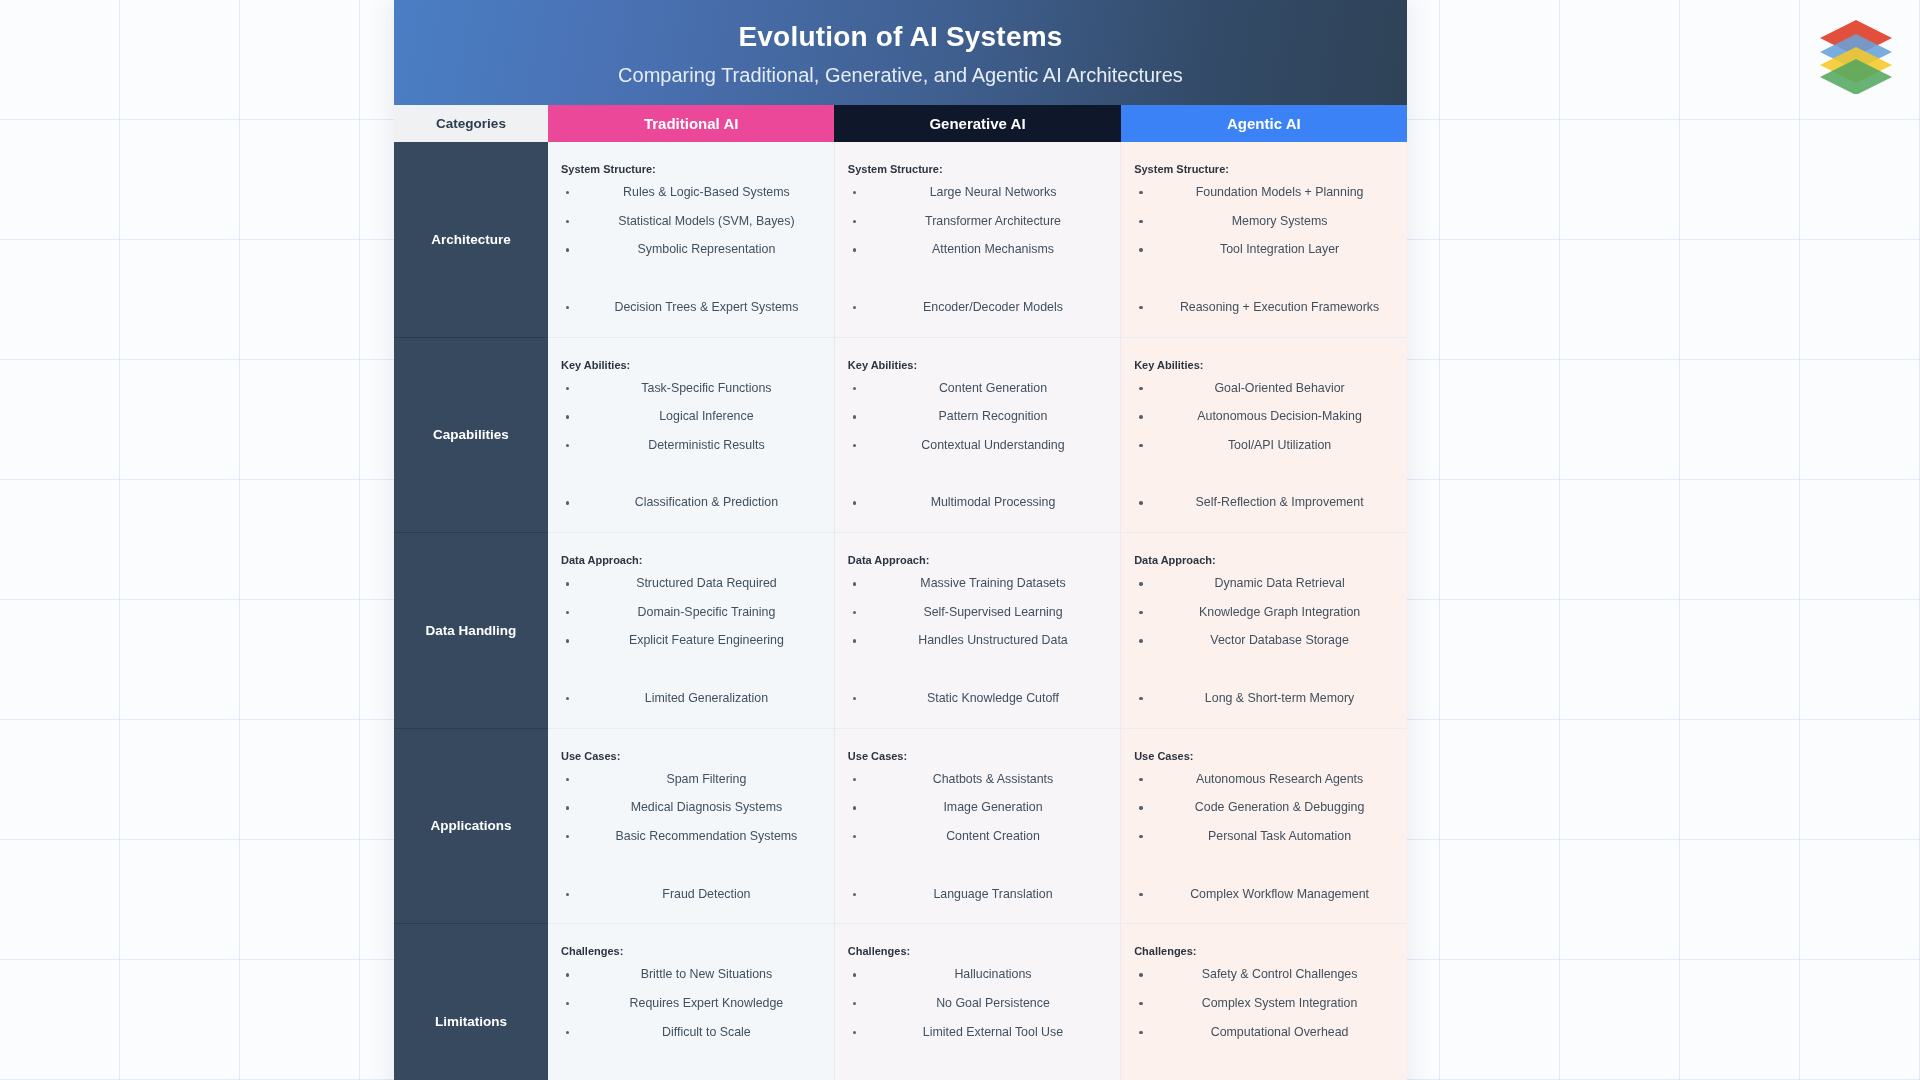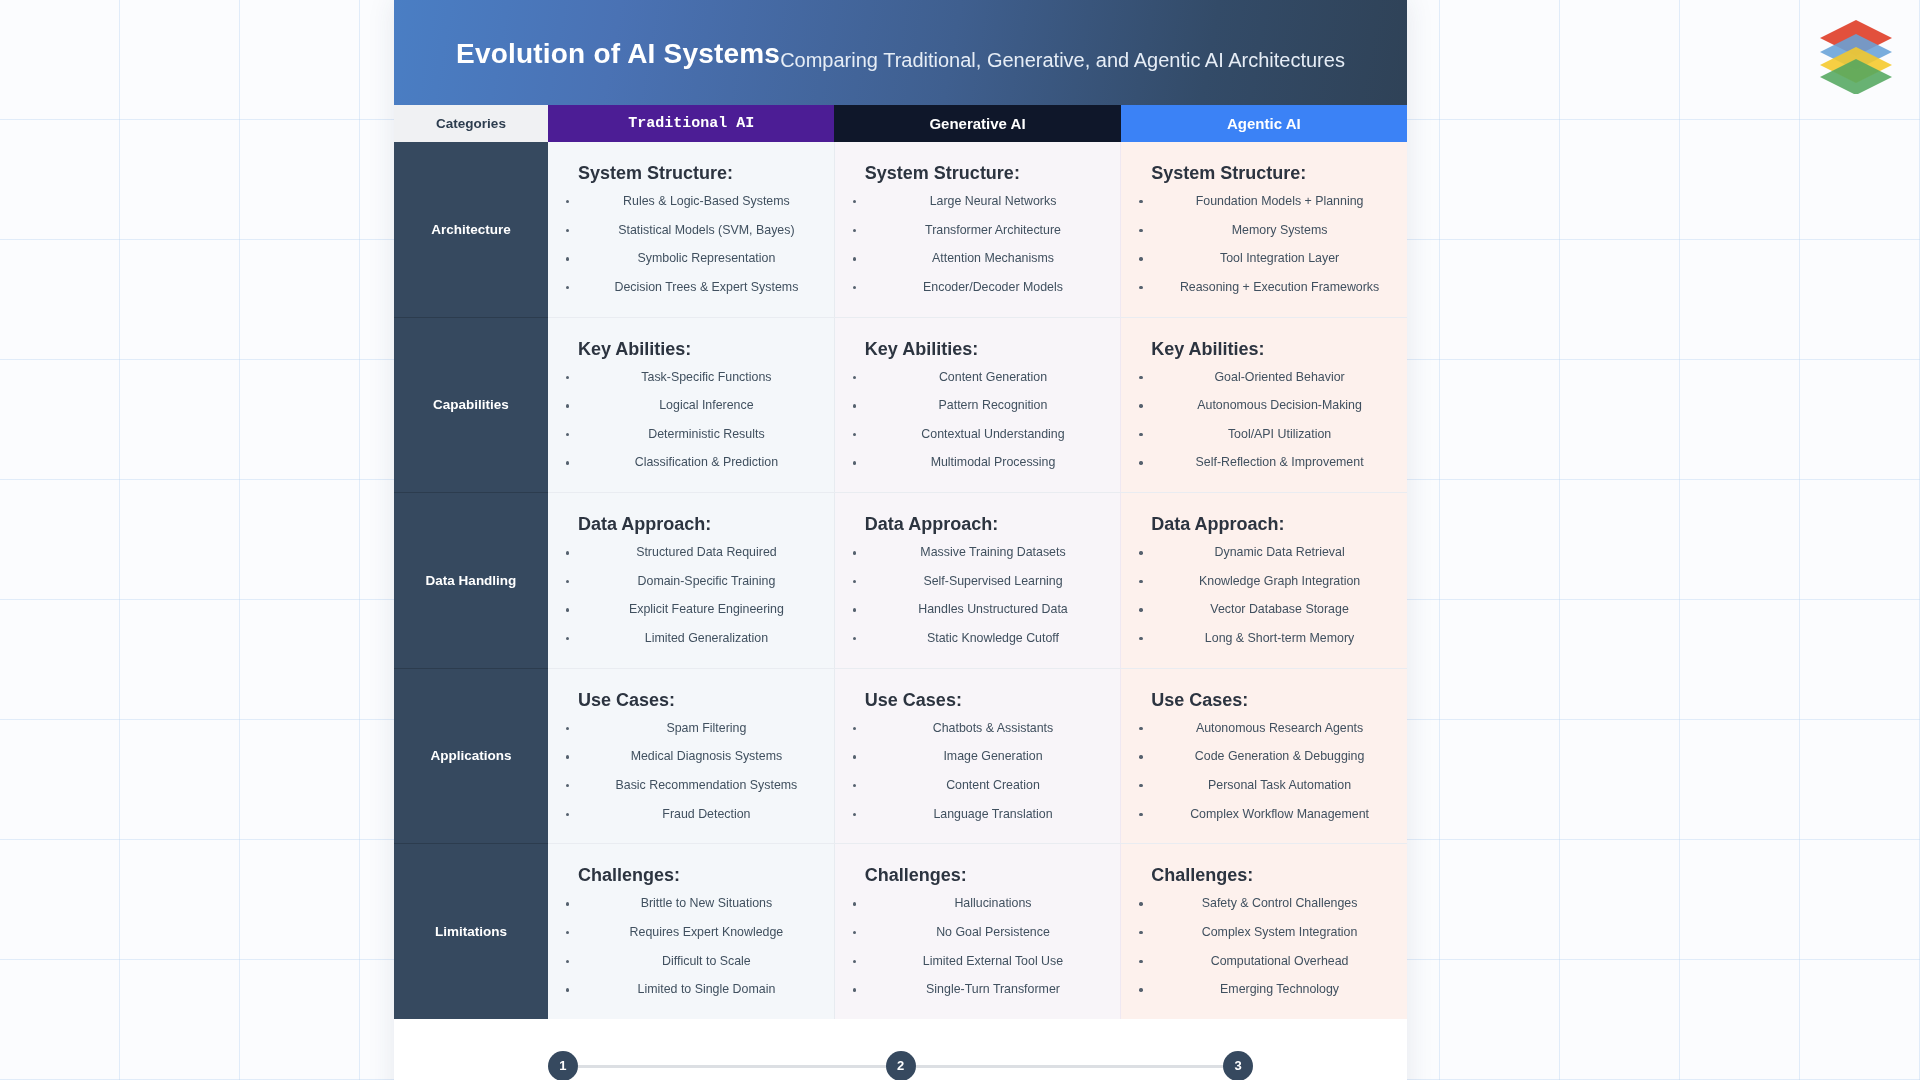--- a/index.html
+++ b/index.html
@@ -40,20 +40,21 @@
     background: #ffffff;
     box-shadow: 0 0 26px rgba(40,60,90,0.10);
     overflow: hidden;
   }
 
   
   .banner {
     height: 105px;
     background: linear-gradient(100deg, #4a7ec4 0%, #4a72b4 22%, #3f5f8f 55%, #334b68 80%, #2f4257 100%);
     display: flex;
+    flex-direction: column;
     align-items: center;
     justify-content: center;
     color: #ffffff;
     padding-top: 4px;
   }
   .banner-title {
     font-size: 28px;
     font-weight: bold;
     letter-spacing: .2px;
     line-height: 1.1;
@@ -79,21 +80,21 @@
     font-size: 15px;
     font-weight: bold;
     vertical-align: middle;
     padding: 0;
   }
   th.head-cat {
     background: #f0f1f3;
     color: #2d3d4f;
     font-size: 13.5px;
   }
-  th.head-trad { background: #4c1d95; color: #ffffff; font-family: Liberation Mono, monospace; }
+  th.head-trad { background: #ec4899; color: #ffffff; }
   th.head-gen  { background: #0f172a; color: #ffffff; }
   th.head-agen { background: #3b82f6; color: #ffffff; }
 
   td.cat-cell {
     background: #36495f;
     color: #ffffff;
     font-size: 13.5px;
     font-weight: bold;
     text-align: center;
     vertical-align: middle;
@@ -107,41 +108,41 @@
     padding: 21px 0 22px 12px;
     border-bottom: 1px solid #e9ecf1;
   }
   tbody tr:last-child td.body-cell { border-bottom: none; }
 
   td.col-trad { background: #f4f7fa; border-right: 1px solid #e7ebf0; }
   td.col-gen  { background: #f8f5f9; border-right: 1px solid #efe8f2; }
   td.col-agen { background: #fdf1ed; }
 
   .cell-heading {
-    font-size: 18px;
+    font-size: 11px;
     font-weight: bold;
     color: #2c3440;
     margin-bottom: 11px;
-    margin-left: 18px;
+    margin-left: 1px;
   }
   ul.cell-list {
     list-style: none;
     margin: 0;
     padding: 0;
     text-align: center;
   }
   ul.cell-list li {
     font-size: 12.4px;
     color: #40505f;
     line-height: 1.1;
     padding: 0 0 0 19px;
     margin-bottom: 15px;
     position: relative;
   }
-  ul.cell-list li:last-child { margin-bottom: 0; }
+  ul.cell-list li:last-child { margin-bottom: 0; margin-top: 44px; }
   ul.cell-list li::before {
     content: "";
     position: absolute;
     left: 6px;
     top: 5px;
     width: 3.4px;
     height: 3.4px;
     border-radius: 50%;
     background: #55616e;
   }

